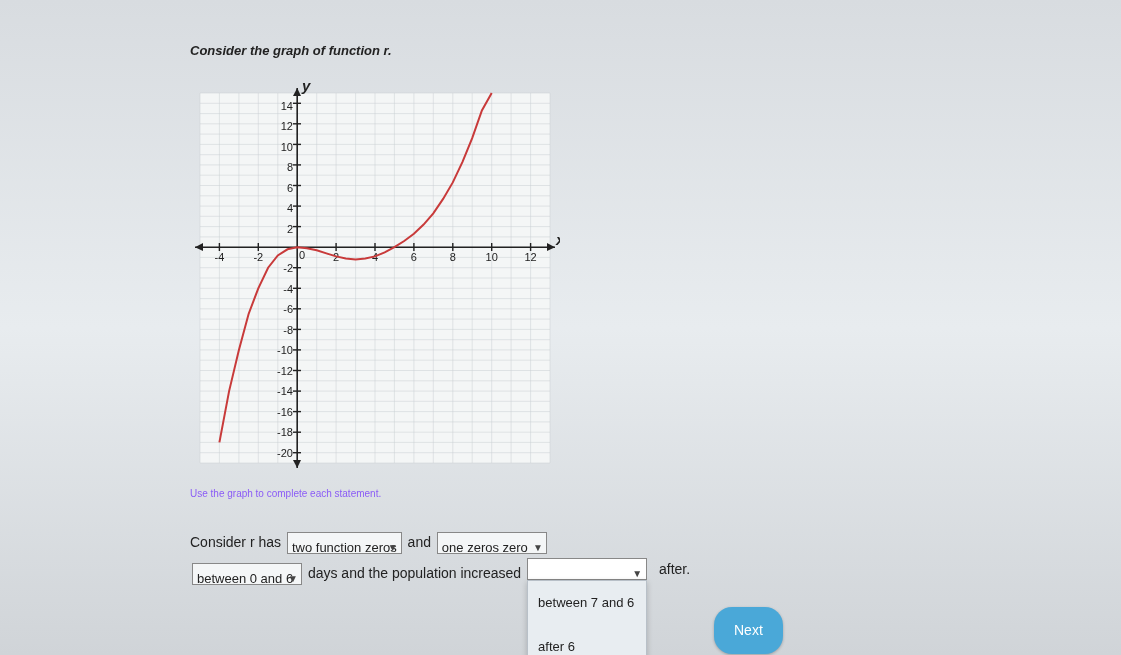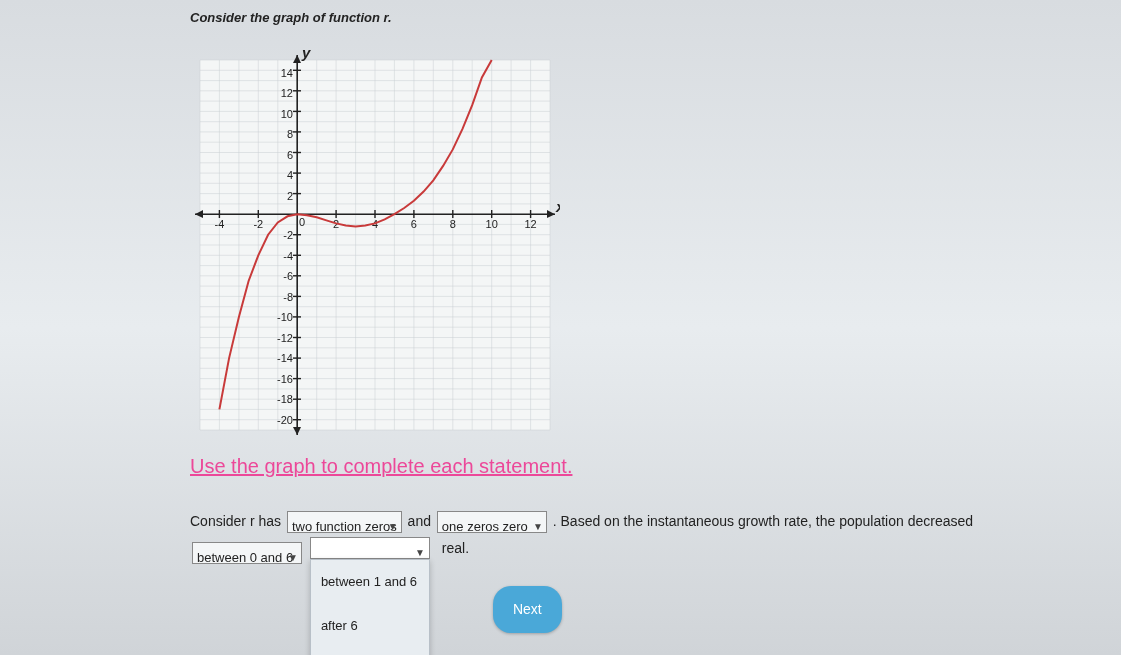--- a/index.html
+++ b/index.html
@@ -6,44 +6,44 @@
   body {
     margin: 0;
     font-family: Arial, sans-serif;
     background: linear-gradient(to bottom, #d8dce0 0%, #e8ecef 50%, #d0d4d8 100%);
     min-height: 655px;
     padding: 0 0 0 160px;
     color: #333;
   }
   .content {
     padding: 10px 40px 40px 30px;
+    margin-top: 33px;
   }
   .prompt-title {
     font-size: 13px;
     font-weight: bold;
     color: #222;
     margin-bottom: 15px;
     font-style: italic;
   }
   .chart-wrap {
     width: 370px;
     height: 400px;
     margin: 0 0 15px 0;
     position: relative;
   }
   svg.chart {
     width: 100%;
     height: 100%;
     display: block;
   }
   .instruction {
-    font-size: 20px;
-    color: #ec4899;
+    font-size: 10px;
+    color: #8b5cf6;
     margin: 12px 0 28px 0;
-    text-decoration: underline;
   }
   .statement {
     font-size: 14px;
     color: #222;
     line-height: 2.2;
     max-width: 900px;
   }
   .statement select, .statement .ddwrap {
     display: inline-block;
     vertical-align: middle;
@@ -279,35 +279,35 @@
     <span>Consider r has</span>
     <span class="ddwrap">
       <span>two function zeros</span>
       <span class="chev">▼</span>
     </span>
     <span>and</span>
     <span class="ddwrap">
       <span>one zeros zero</span>
       <span class="chev">▼</span>
     </span>
-    <span>. Based on the instantaneous growth rate, the population decreased</span>
     <br>
     <span class="ddwrap">
       <span>between 0 and 6</span>
       <span class="chev">▼</span>
     </span>
+    <span>days and the population increased</span>
 
     <span class="open-dd">
       <div class="sel">
         <span class="chev">▼</span>
       </div>
       <div class="menu">
-        <div class="opt">between 1 and 6</div>
+        <div class="opt">between 7 and 6</div>
         <div class="opt">after 6</div>
         <div class="opt">between 0 and 6</div>
       </div>
     </span>
 
-    <span class="after-dd-text">real.</span>
+    <span class="after-dd-text">after.</span>
 
     <span class="next-btn">Next</span>
   </div>
 </div>
 
 </body></html>

